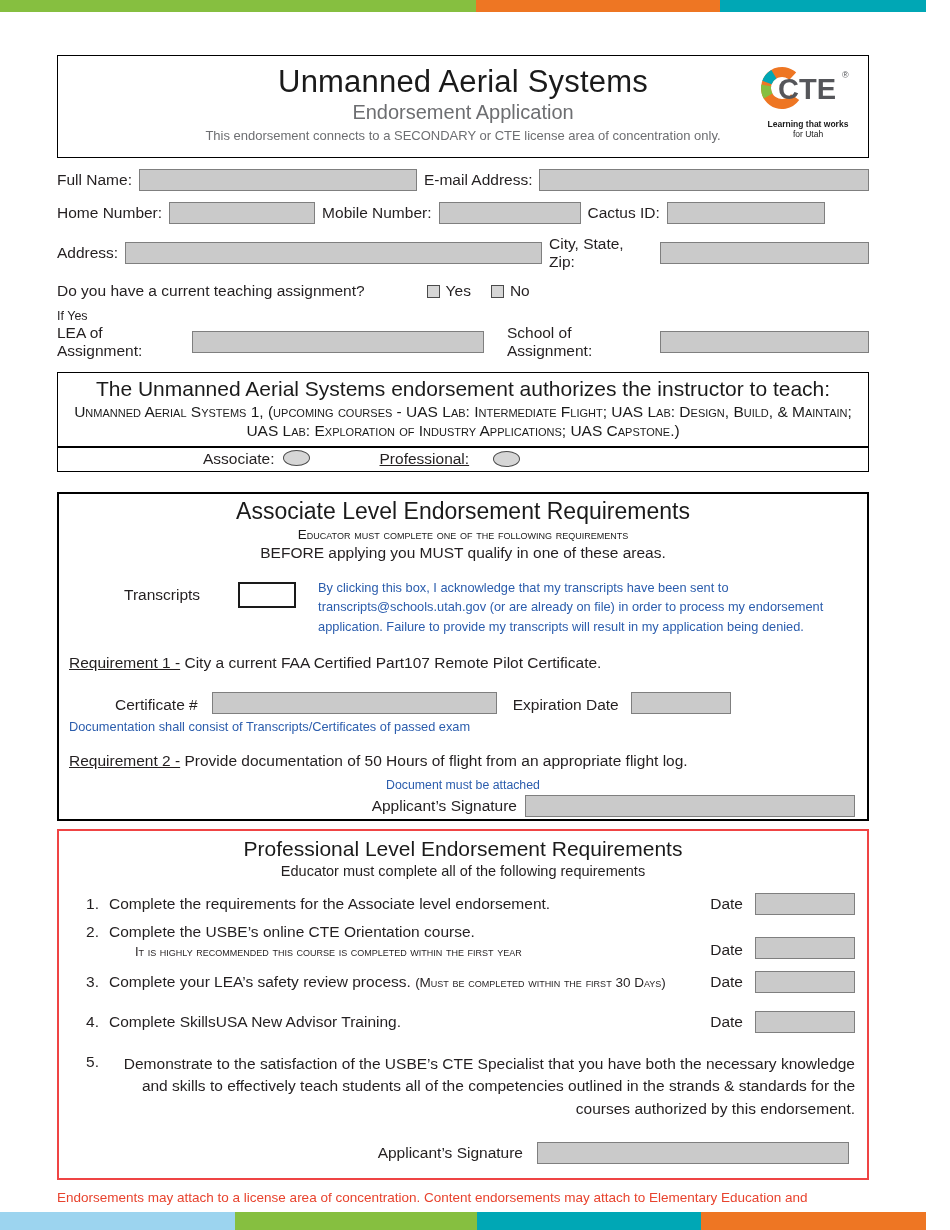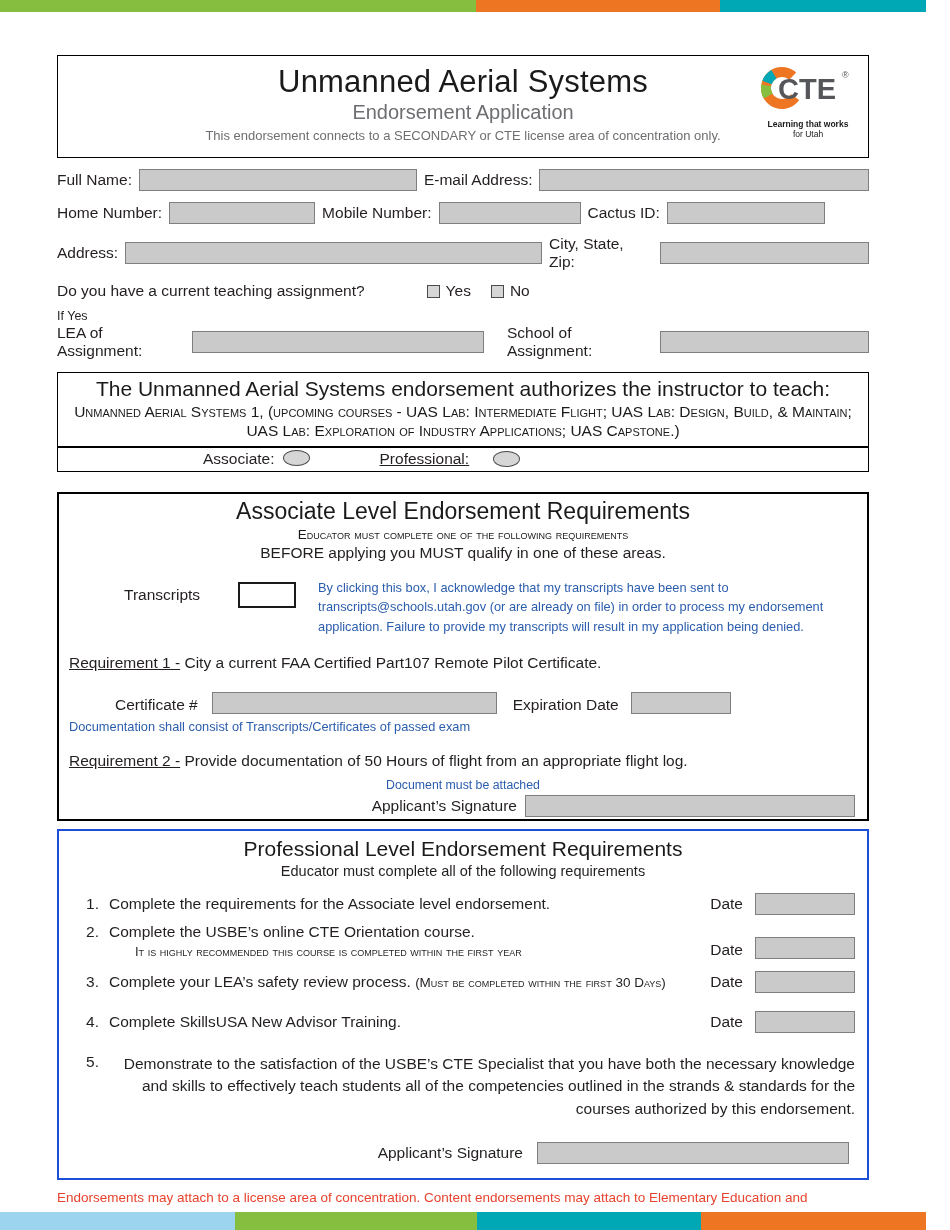--- a/index.html
+++ b/index.html
@@ -84,21 +84,21 @@
   .w-cert { width:285px; margin-left:14px; }
   .exp-label { margin-left:16px; }
   .w-exp { width:100px; margin-left:12px; }
   .doc-note { font-size:12.8px; color:#2b5dad; margin-top:5px; }
   .attach-note { text-align:center; font-size:12.3px; color:#2b5dad; margin-top:8px; }
   .sig-row { display:flex; align-items:center; margin-top:3px; font-size:15.5px; }
   .sig-row .sig-label { margin-left:auto; }
   .w-sig-a { width:330px; margin-left:8px; margin-right:2px; }
 
   
-  .pro-box { margin-top:8px; border:2px solid #1d4ed8; padding:6px 12px 14px; }
+  .pro-box { margin-top:8px; border:2px solid #ef4444; padding:6px 12px 14px; }
   .pro-box .box-title { text-align:center; font-size:21px; color:#1a1a1a; }
   .pro-sub { text-align:center; font-size:14.5px; margin-top:2px; }
   .pro-item { display:grid; grid-template-columns:32px 1fr 44px 100px; column-gap:6px; align-items:center; font-size:15.5px; margin-top:14px; }
   .pro-item .num { text-align:right; padding-right:4px; }
   .pro-item .date-label { text-align:right; padding-right:6px; }
   .pro-item .note { font-size:13px; font-variant:small-caps; margin-left:26px; margin-top:3px; }
   .pro-item .paren { font-size:13.5px; font-variant:small-caps; }
   .pro-item.align-end { align-items:end; }
   .pro-item .span-text { grid-column:2 / 5; line-height:1.45;text-align:right; }
   .pro-sig-row { display:flex; align-items:center; margin-top:22px; font-size:15.5px; }

